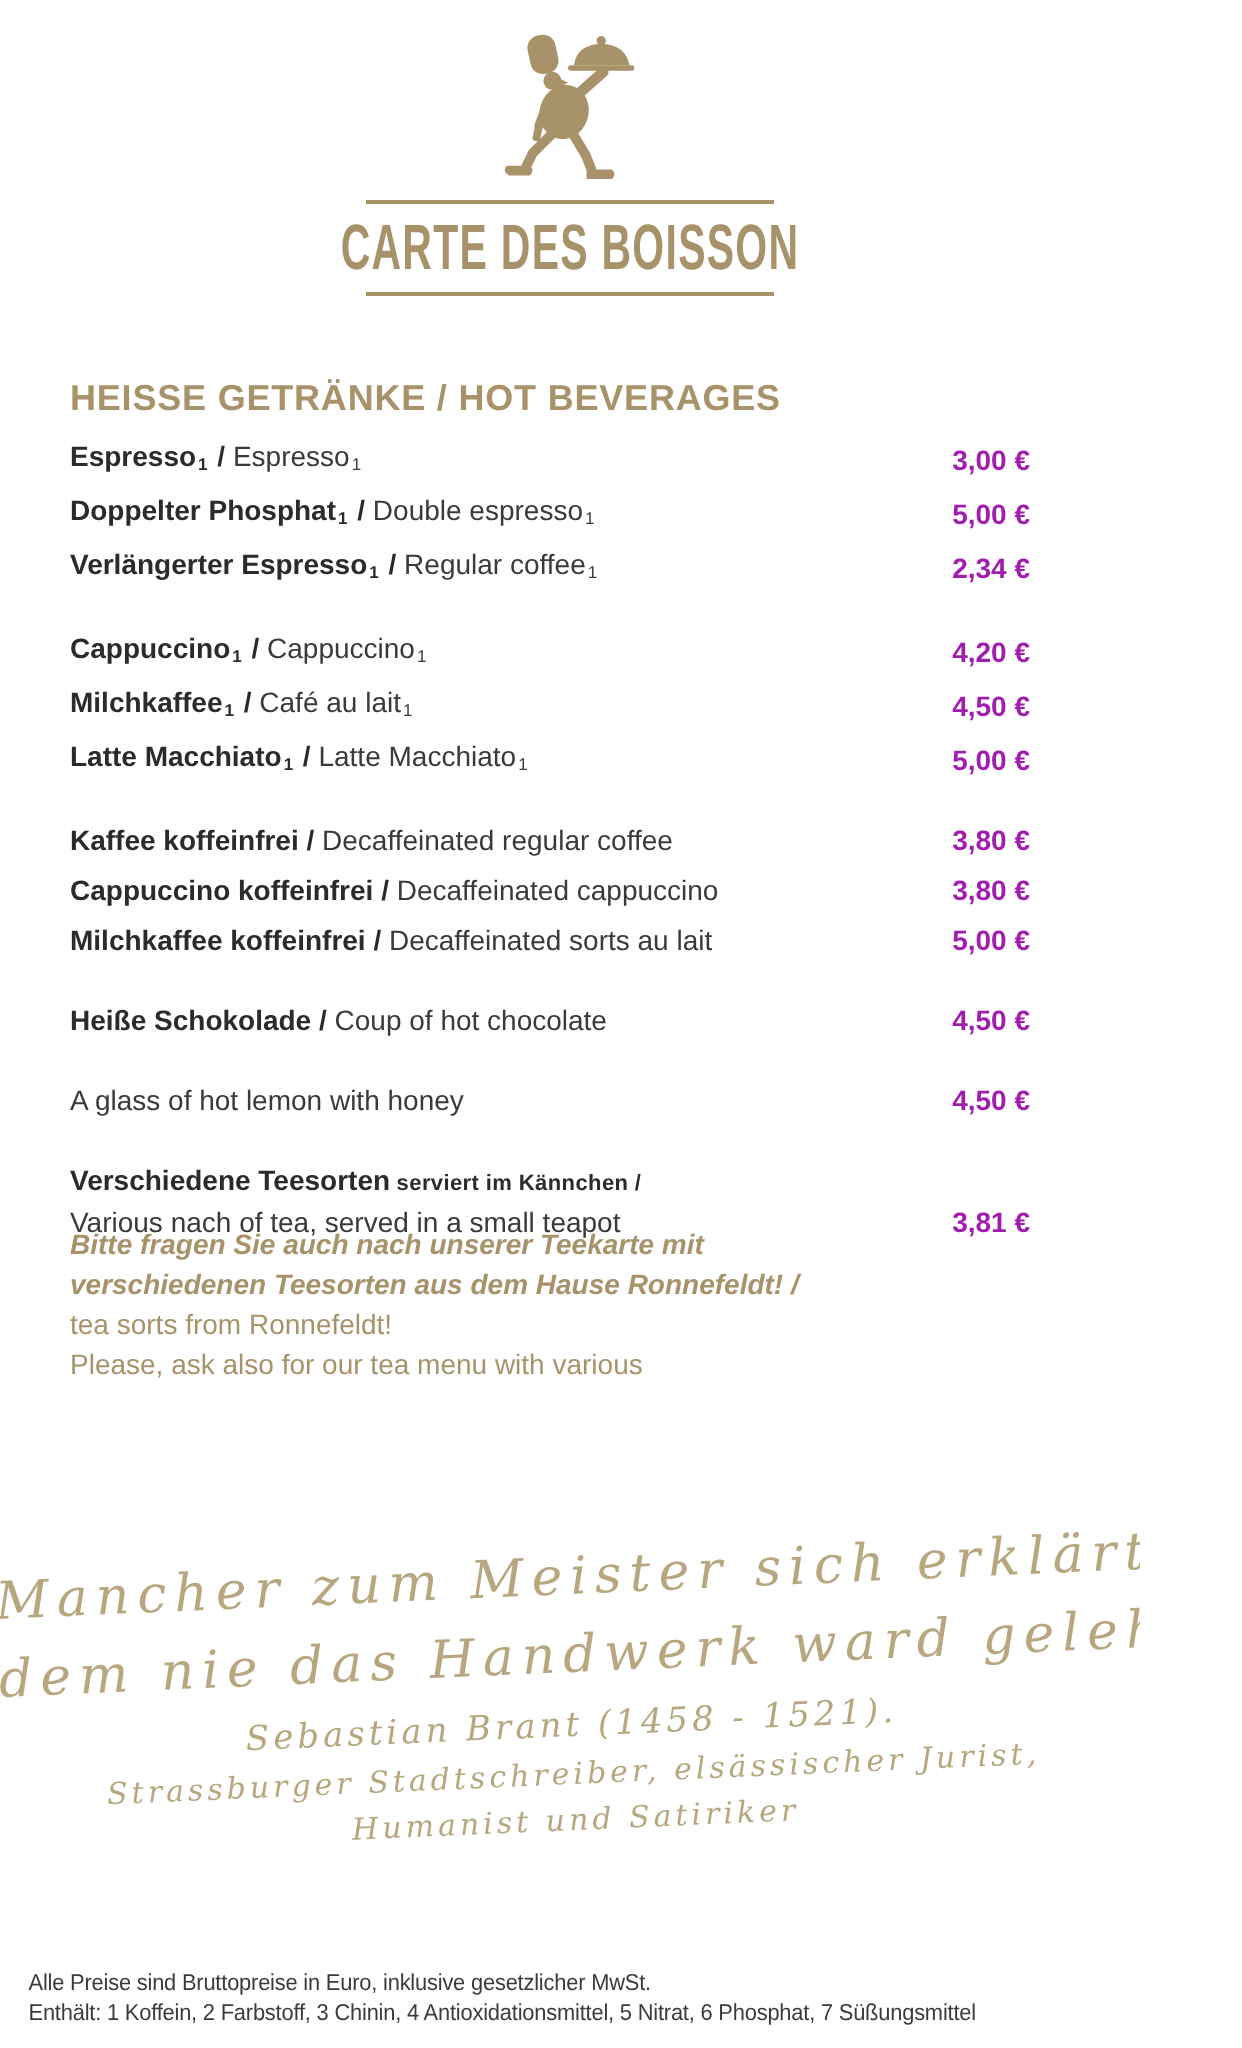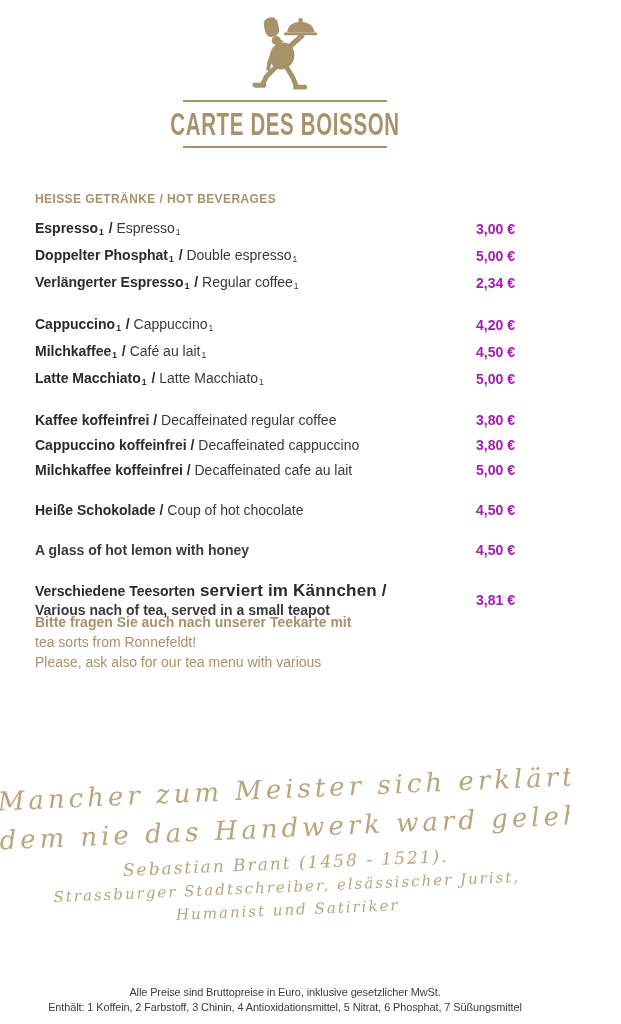--- a/index.html
+++ b/index.html
@@ -14,51 +14,51 @@
     width:204px;height:44px;border-top:2px solid #a8926a;border-bottom:2px solid #a8926a;
   }
   .title-text{
     position:absolute;left:50%;top:50%;
     transform:translate(-50%,-50%) scaleX(0.64);
     white-space:nowrap;font-size:32px;font-weight:700;letter-spacing:1px;color:#a8926a;
   }
   
   .menu{position:absolute;top:190px;left:35px;right:55px;}
   .section-title{
-    font-size:12px;font-weight:700;color:#a8926a;letter-spacing:.4px;
+    font-size:18px;font-weight:700;color:#a8926a;letter-spacing:.4px;
     line-height:18px;margin:0 0 8px 0;
   }
   .group{margin-top:15px;}
   .group.first{margin-top:5px;}
-  .row{display:flex;align-items:center;line-height:25px;font-size:14px;}
+  .row{display:flex;align-items:flex-end;line-height:25px;font-size:14px;}
   .row .l{flex:1 1 auto;min-width:0;}
   .row .p{flex:0 0 auto;margin-left:12px;font-weight:700;white-space:nowrap;color:#a21caf;}
   .b{font-weight:700;color:#2b2b2e;}
   .r{font-weight:400;color:#3a3a3e;}
   .sub{font-size:8.5px;font-weight:400;color:#3a3a3e;position:relative;top:2px;margin:0 1px 0 1px;}
   .sub.bs{font-weight:700;color:#2b2b2e;}
-  .sm{font-size:17px;letter-spacing:.2px;margin-top:36px;}
+  .sm{font-size:11px;letter-spacing:.2px;margin-top:36px;}
   .two{line-height:19px;padding:3px 0;}
-  .two .en2{font-weight:700;color:#3a3a3e;}
+  .two .en2{font-weight:400;color:#3a3a3e;}
   
   .note{position:absolute;top:612px;left:35px;right:55px;font-size:14px;line-height:20px;color:#a8926a;}
-  .note .nb{font-weight:700;}
+  .note .nb{font-weight:700;font-style:italic;}
   
   .quote{
     position:absolute;top:772px;left:0;right:0;text-align:center;
     transform:rotate(-2.5deg);color:#b7a67e;
     font-family:"DejaVu Serif",serif;font-style:italic;
   }
   .q-big{font-size:26px;letter-spacing:4px;line-height:34px;white-space:nowrap;}
   .q-big.second{margin-top:5px;}
   .q-author{font-size:17px;letter-spacing:2px;margin-top:8px;}
   .q-detail{font-size:15px;letter-spacing:2px;margin-top:5px;}
   
   .footer{
-    position:absolute;top:985px;left:0;right:0;text-align:center;
+    position:absolute;top:985px;left:0;right:0;
     font-size:11.5px;line-height:15px;color:#3b3b3b;letter-spacing:-.1px;
   }
   .footer div{transform:scaleX(.95);transform-origin:50% 50%;white-space:nowrap;}
 </style>
 </head>
 <body>
 
 <div class="page">
 
   <div class="logo">
@@ -132,21 +132,21 @@
     <div class="group">
       <div class="row">
           <div class="l"><span class="b">Kaffee koffeinfrei</span><span class="b"> / </span><span class="r">Decaffeinated regular coffee</span></div>
           <div class="p">3,80 €</div>
         </div>
       <div class="row">
           <div class="l"><span class="b">Cappuccino koffeinfrei</span><span class="b"> / </span><span class="r">Decaffeinated cappuccino</span></div>
           <div class="p">3,80 €</div>
         </div>
       <div class="row">
-          <div class="l"><span class="b">Milchkaffee koffeinfrei</span><span class="b"> / </span><span class="r">Decaffeinated cafe au lait</span></div>
+          <div class="l"><span class="b">Milchkaffee koffeinfrei</span><span class="b"> / </span><span class="r">Decaffeinated sorts au lait</span></div>
           <div class="p">5,00 €</div>
         </div>
     </div>
 
     <div class="group">
       <div class="row">
           <div class="l"><span class="b">Heiße Schokolade</span><span class="b"> / </span><span class="r">Coup of hot chocolate</span></div>
           <div class="p">4,50 €</div>
         </div>
     </div>
@@ -166,20 +166,21 @@
             <div><span class="b">Verschiedene Teesorten</span><span class="b sm"> serviert im Kännchen /</span></div>
             <div class="en2">Various nach of tea, served in a small teapot</div>
           </div>
           <div class="p">3,81 €</div>
         </div>
     </div>
   </div>
 
   <div class="note">
     <div class="nb">Bitte fragen Sie auch nach unserer Teekarte mit</div>
+    <div class="nb">verschiedenen Teesorten aus dem Hause Ronnefeldt! /</div>
     <div>tea sorts from Ronnefeldt!</div>
     <div>Please, ask also for our tea menu with various</div>
   </div>
 
   <div class="quote">
     <div class="q-big">Mancher zum Meister sich erklärt</div>
     <div class="q-big second">dem nie das Handwerk ward gelehrt.</div>
     <div class="q-author">Sebastian Brant (1458 - 1521).</div>
     <div class="q-detail">Strassburger Stadtschreiber, elsässischer Jurist,</div>
     <div class="q-detail">Humanist und Satiriker</div>

